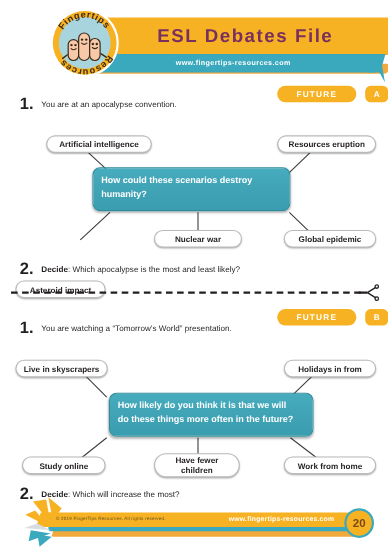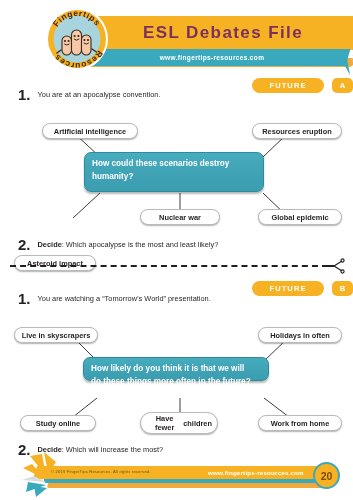--- a/index.html
+++ b/index.html
@@ -265,29 +265,29 @@
 
   <svg style="position:absolute;left:0;top:305px;width:353px;height:130px;">
     <line x1="73" y1="32" x2="97" y2="56" stroke="#3c3c3c" stroke-width="1"></line>
     <line x1="289" y1="32" x2="264" y2="56" stroke="#3c3c3c" stroke-width="1"></line>
     <line x1="97" y1="93" x2="73" y2="112" stroke="#3c3c3c" stroke-width="1"></line>
     <line x1="180" y1="93" x2="180" y2="112" stroke="#3c3c3c" stroke-width="1"></line>
     <line x1="264" y1="93" x2="289" y2="112" stroke="#3c3c3c" stroke-width="1"></line>
   </svg>
 
   <div class="pill" style="left:14px; top:327px; width:84px;text-align:right;">Live in skyscrapers</div>
-  <div class="pill" style="left:258px; top:327px; width:84px;">Holidays in often</div>
-
-  <div class="qbox" style="left:83px; top:357px; width:186px; height:24px;">
+  <div class="pill" style="left:258px; top:327px; width:84px;">Holidays in from</div>
+
+  <div class="qbox" style="left:99px; top:357px; width:186px; height:40px;">
     <span>How likely do you think it is that we will</span>
     <span class="last">do these things more often in the future?</span>
   </div>
 
   <div class="pill" style="left:20px; top:415px; width:76px;">Study online</div>
-  <div class="pill two-line" style="left:140px; top:412px; width:78px; ">
+  <div class="pill two-line" style="left:140px; top:412px; width:78px; flex-direction:column;">
     <span>Have fewer</span>
     <span>children</span>
   </div>
   <div class="pill" style="left:258px; top:415px; width:84px;">Work from home</div>
 
   <div class="step" style="left:18px; top:443px; width:300px;">
     <div class="step-num">2.</div>
     <div class="step-text">
       <b>Decide</b><span>: Which will increase the most?</span>
     </div>

